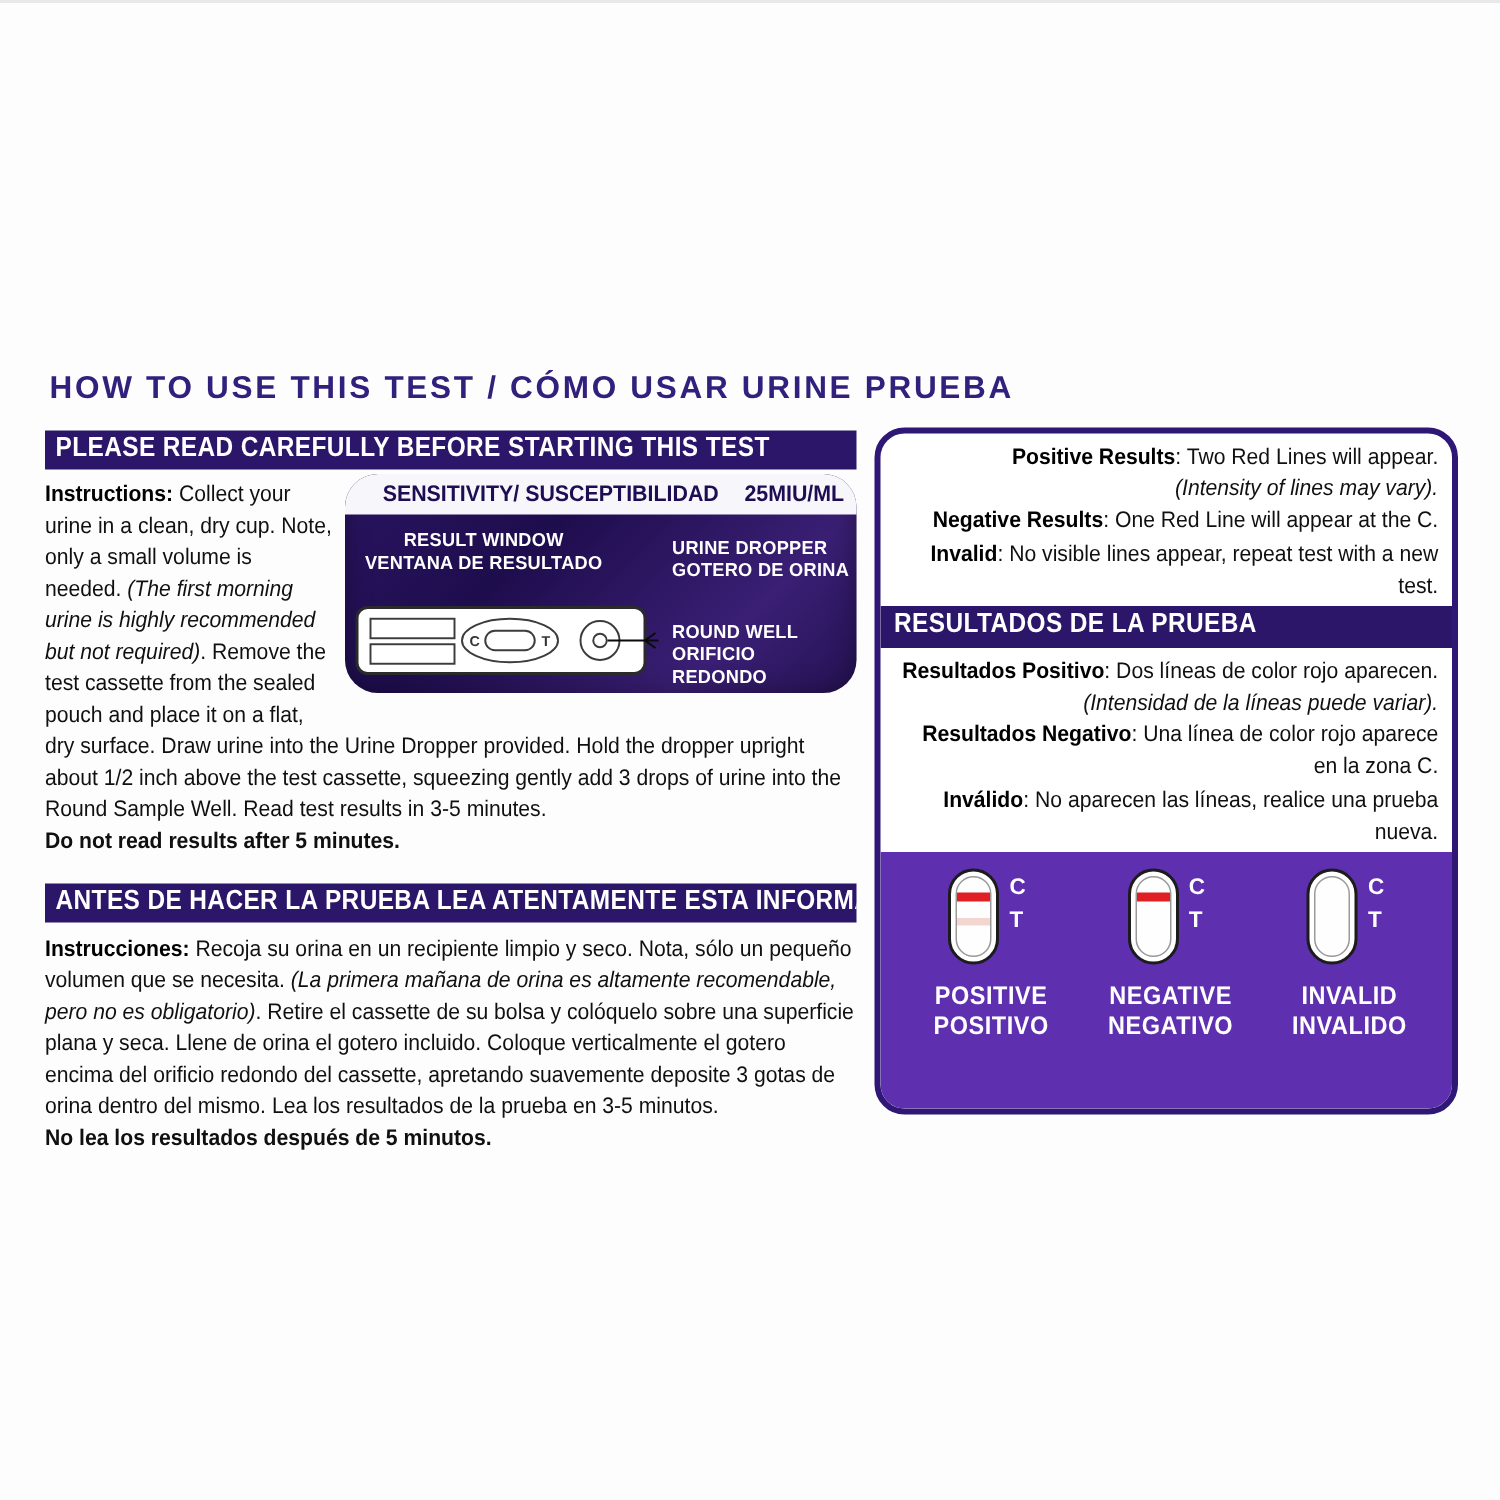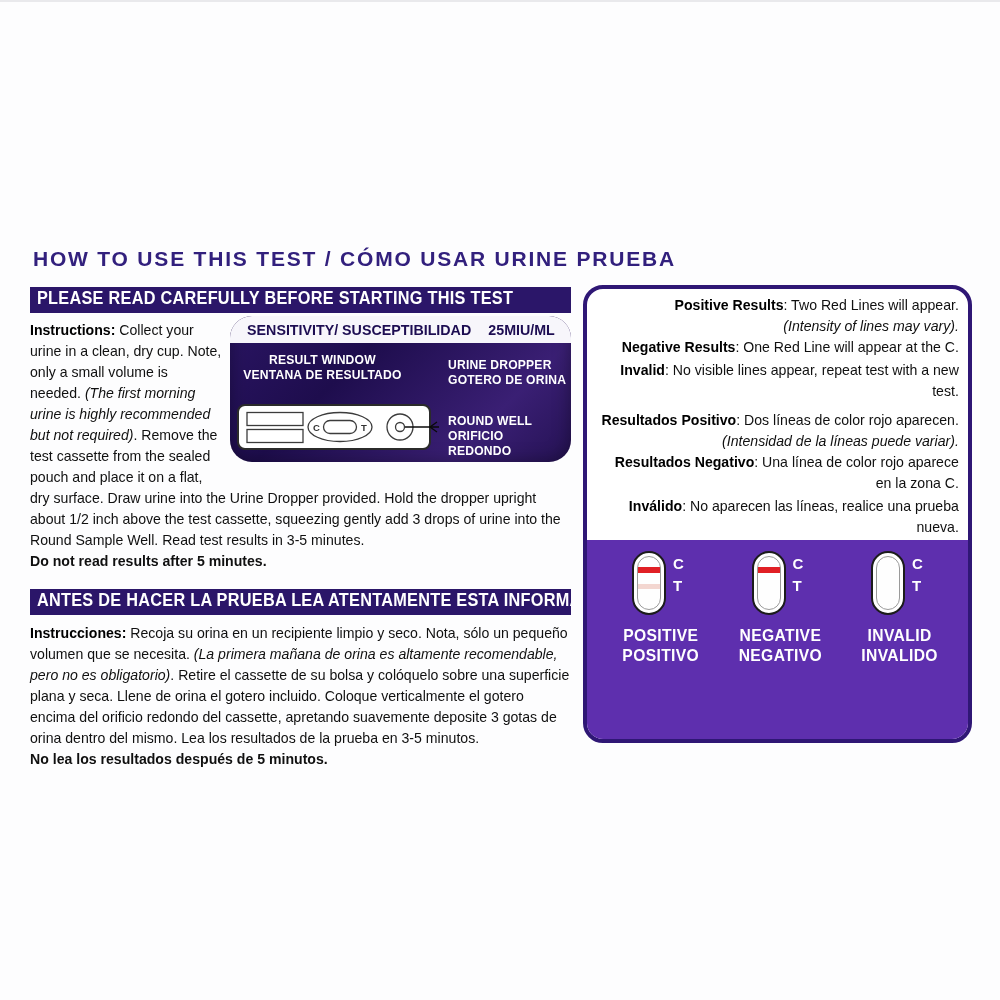--- a/index.html
+++ b/index.html
@@ -24,21 +24,21 @@
   
   #left-col{position:absolute;left:30px;top:287px;width:541px;}
   #left-col .para{margin:6px 0 0 0;width:575px;}
   .float-spacer{float:right;width:371px;height:148px;}
 
   
   #diagram{position:absolute;left:200px;top:29px;width:341px;height:146px;border-radius:22px;
            background:linear-gradient(135deg,#2a1563 0%,#1e0d4d 35%,#3a1f74 75%,#251254 100%);
            box-shadow:inset 0 0 18px rgba(0,0,0,.35);}
   #sens-bar{position:absolute;top:0;left:0;right:0;height:27px;background:#f7f6fb;
-            border-radius:22px 22px 0 0;display:flex;align-items:center;justify-content:center;
+            border-radius:22px 22px 0 0;display:flex;align-items:center;justify-content:flex-end;
             color:#1d0d52;font-weight:bold;font-size:15px;}
   #sens-bar .sens-in{display:flex;gap:18px;white-space:nowrap;transform:scaleX(0.95);}
   .dg-lab{position:absolute;color:#fff;font-weight:bold;font-size:12.5px;line-height:15px;
           letter-spacing:0.2px;transform:scaleX(0.97);transform-origin:0 0;}
   #dg-rw{left:10px;top:37px;width:170px;text-align:center;}
   #dg-ud{left:218px;top:42px;}
   #dg-round{left:218px;top:98px;}
   #cassette-svg{position:absolute;left:6px;top:84px;}
 
   
@@ -128,20 +128,23 @@
 
     <div class="rp-text body-txt">
       <div class="cx">
         <p class="rp-line"><b>Positive Results</b><span>: Two Red Lines will appear.</span></p>
         <p class="rp-note">(Intensity of lines may vary).</p>
         <p class="rp-line"><b>Negative Results</b><span>: One Red Line will appear at the C.</span></p>
         <p class="rp-line"><b>Invalid</b><span>: No visible lines appear, repeat test with a new test.</span></p>
       </div>
     </div>
 
+    <div class="hbar">
+      <span class="bt">RESULTADOS DE LA PRUEBA</span>
+    </div>
 
     <div class="rp-text body-txt">
       <div class="cx">
         <p class="rp-line"><b>Resultados Positivo</b><span>: Dos líneas de color rojo aparecen.</span></p>
         <p class="rp-note">(Intensidad de la líneas puede variar).</p>
         <p class="rp-line"><b>Resultados Negativo</b><span>: Una línea de color rojo aparece en la zona C.</span></p>
         <p class="rp-line"><b>Inválido</b><span>: No aparecen las líneas, realice una prueba nueva.</span></p>
       </div>
     </div>
 

